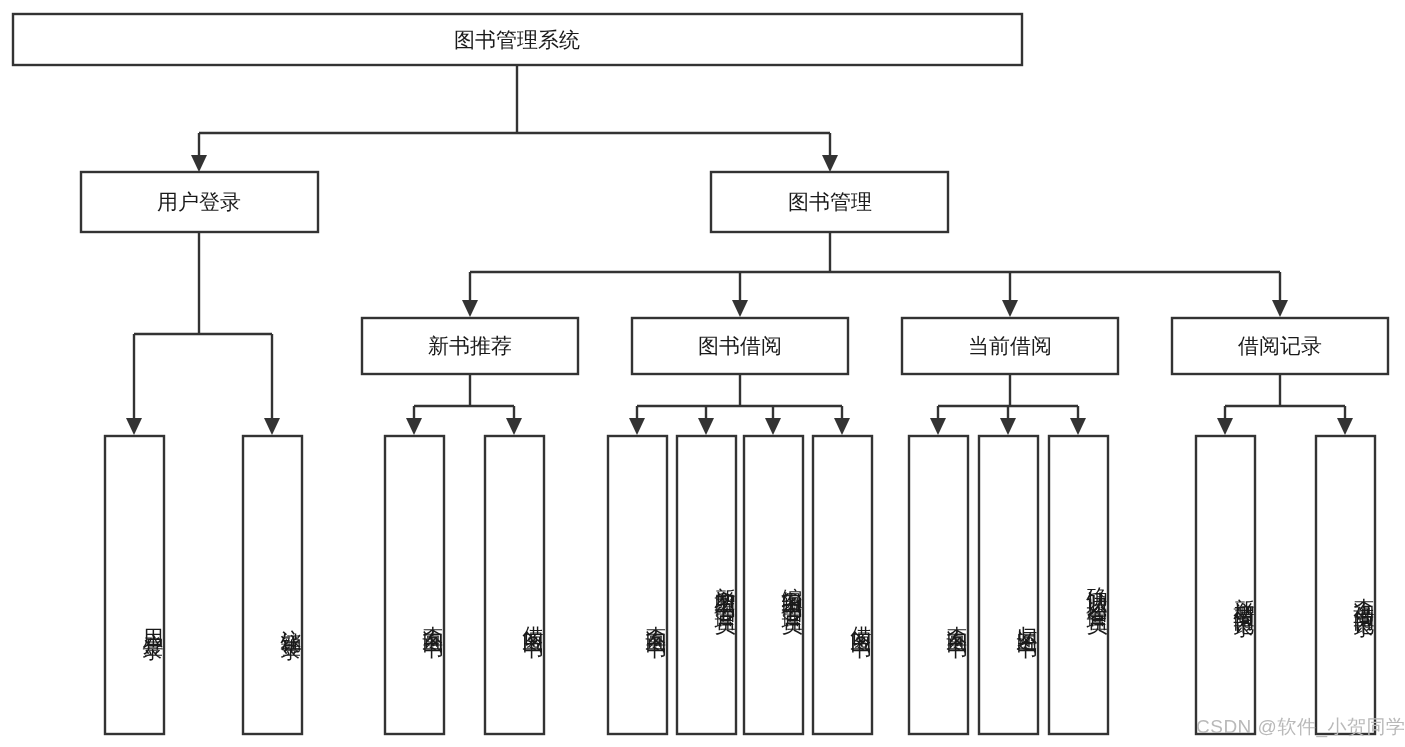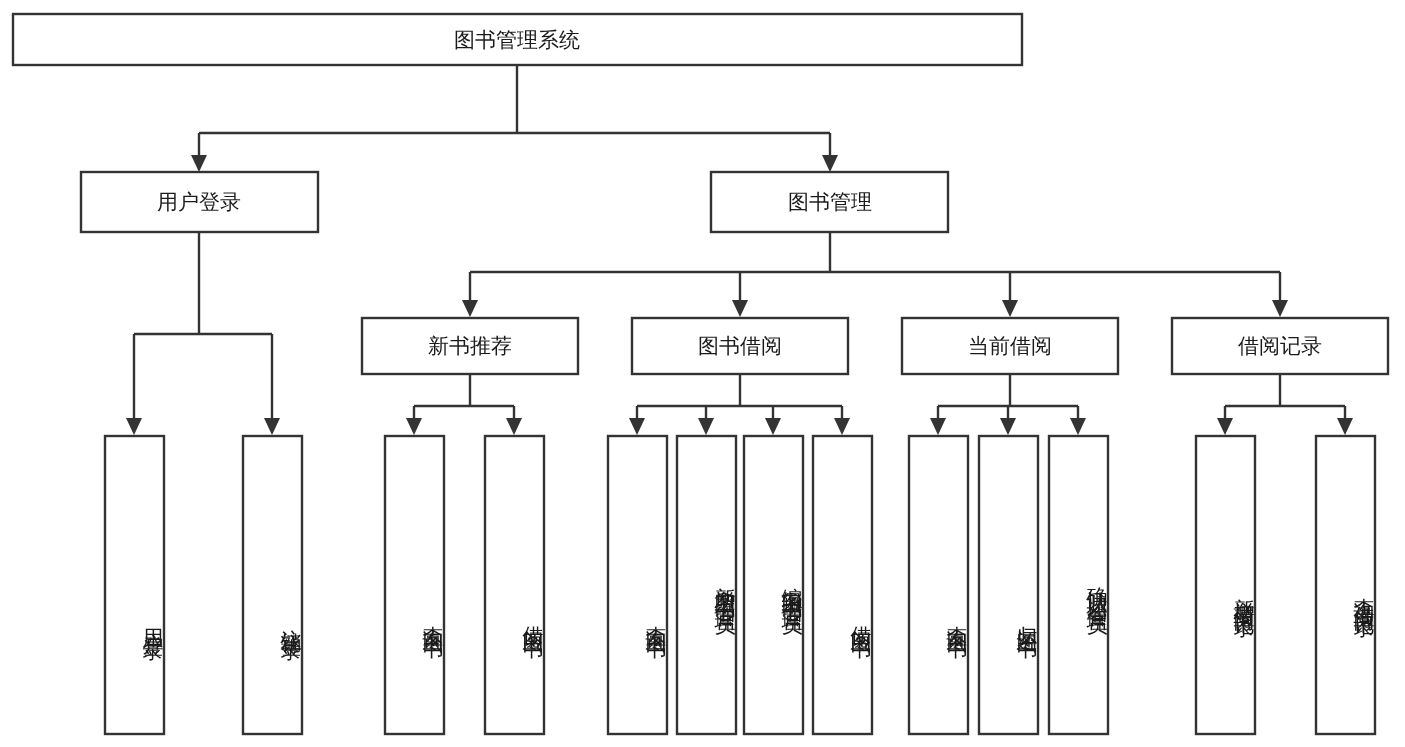--- a/index.html
+++ b/index.html
@@ -217,14 +217,15 @@
   <div class="node-label-v" style="left:744px; top:441px; width:59px; height:293px;">编辑图书（管理员）</div>
   <div class="node-label-v" style="left:813px; top:500px; width:59px; height:234px;">借阅图书</div>
 
   <div class="node-label-v" style="left:909px; top:500px; width:59px; height:234px;">查询图书</div>
   <div class="node-label-v" style="left:979px; top:500px; width:59px; height:234px;">归还图书</div>
   <div class="node-label-v" style="left:1049px; top:441px; width:59px; height:293px;">确认归还（管理员）</div>
 
   <div class="node-label-v" style="left:1196px; top:452px; width:59px; height:282px;">新增借阅记录</div>
   <div class="node-label-v" style="left:1316px; top:452px; width:59px; height:282px;">查询借阅记录</div>
 
+  <div class="watermark" style="left:1196px; top:714px;">CSDN @软件_小贺同学</div>
 
 </div>
 
 </body></html>

